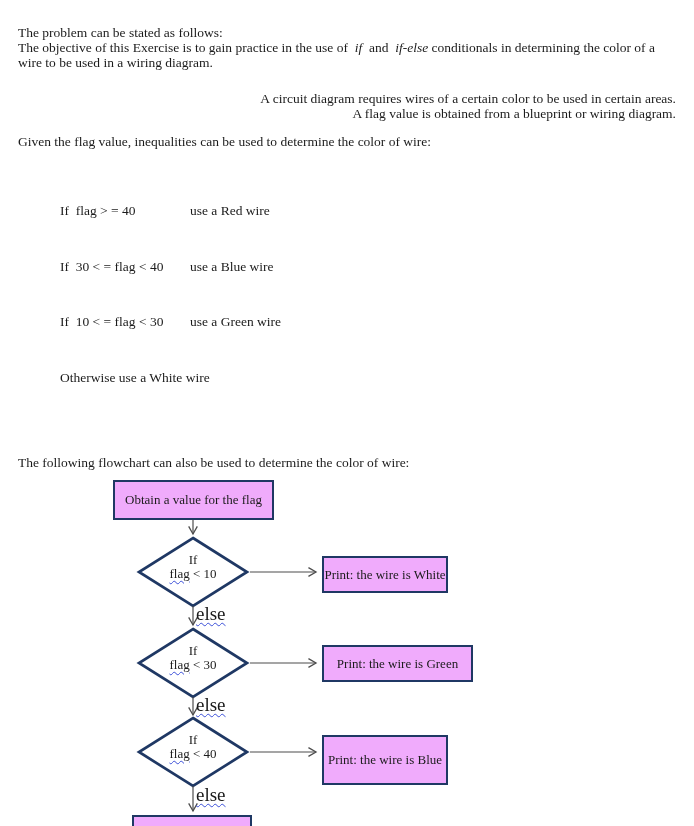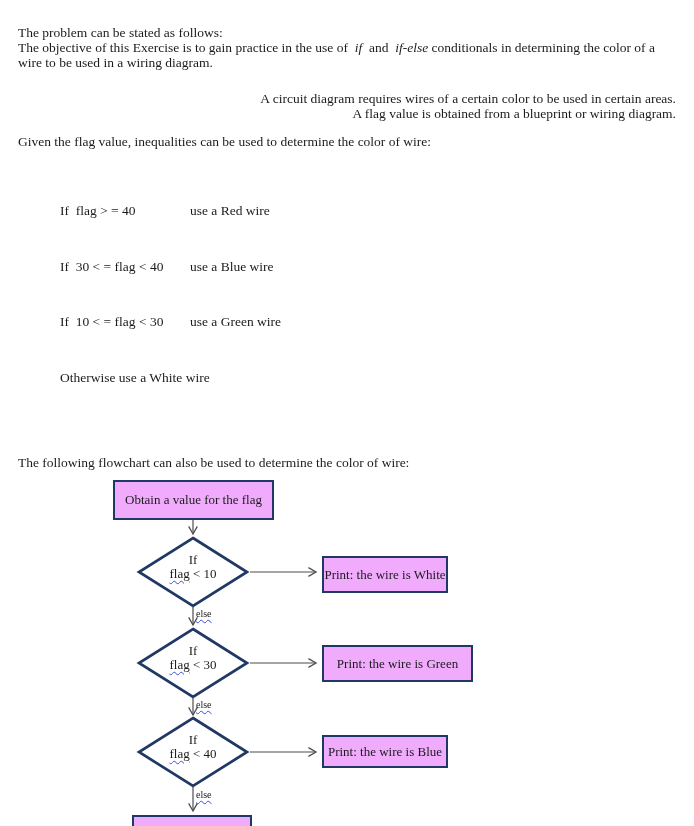--- a/index.html
+++ b/index.html
@@ -34,25 +34,25 @@
   .arrow{stroke:var(--arrow);stroke-width:1.2;fill:none;}
   .ah-path{stroke:var(--arrow);stroke-width:1.2;fill:none;}
   .box{
     position:absolute;box-sizing:border-box;border:2px solid var(--box-border);
     background:#f0abfc;display:flex;align-items:center;justify-content:center;
     font-size:13px;line-height:14px;text-align:center;z-index:2;
   }
   .start-box{left:113px;top:3px;width:161px;height:40px;}
   .pw{left:322px;top:79px;width:126px;height:37px;}
   .pg{left:322px;top:168px;width:151px;height:37px;}
-  .pb{left:322px;top:258px;width:126px;height:33px;}
+  .pb{left:322px;top:258px;width:126px;height:50px;}
   .pr{left:132px;top:338px;width:120px;height:34px;}
   .decision-text{position:absolute;left:139px;width:108px;text-align:center;font-size:13px;line-height:14px;z-index:2;}
   .d1{top:76px;}.d2{top:167px;}.d3{top:256px;}
-  .else-label{position:absolute;left:196px;font-size:10px;line-height:14px;z-index:2;}
+  .else-label{position:absolute;left:196px;font-size:19px;line-height:14px;z-index:2;}
   .e1{top:130px;}.e2{top:221px;}.e3{top:311px;}
   .squig{
     text-decoration-line:underline;
     text-decoration-style:wavy;
     text-decoration-color:var(--squiggle);
     text-decoration-thickness:1px;
     text-underline-offset:2px;
   }
 </style>
 </head>

